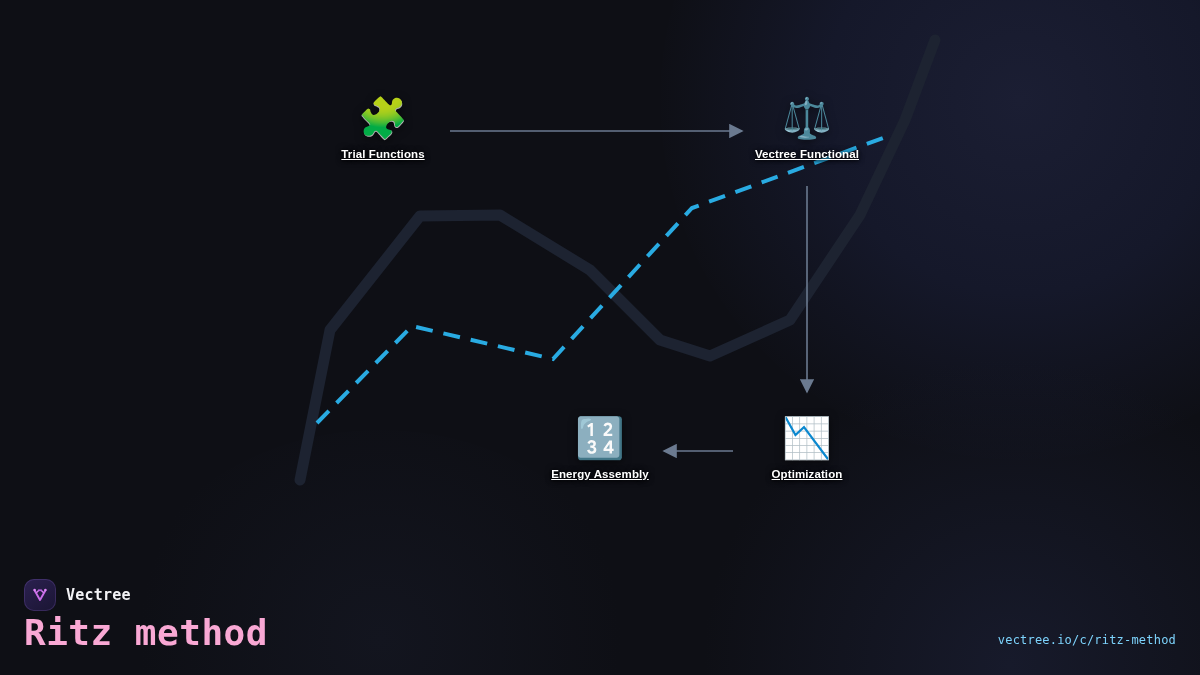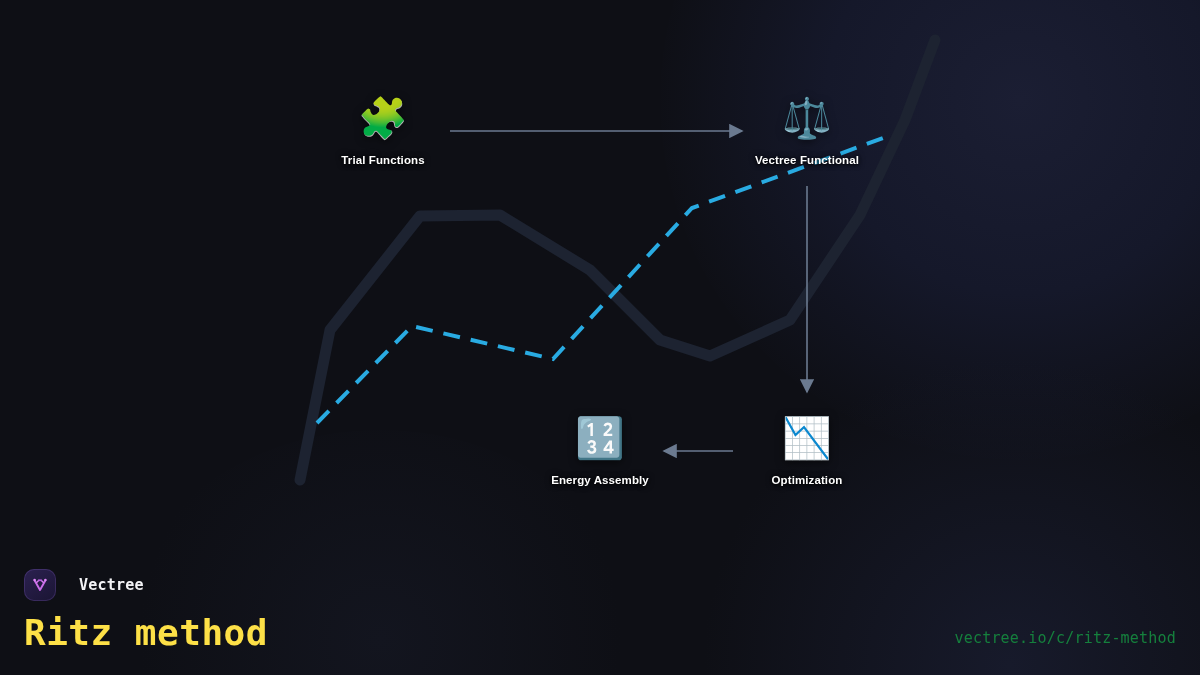--- a/index.html
+++ b/index.html
@@ -64,39 +64,40 @@
   }
   .node-icon {
     font-size: 40px;
     line-height: 48px;
     height: 48px;
     display: block;
     filter: drop-shadow(0 2px 4px rgba(0,0,0,0.55));
   }
   .node-label {
     display: block;
-    margin-top: 12px;
+    margin-top: 6px;
     font-size: 11.5px;
     font-weight: bold;
     color: #ffffff;
     letter-spacing: 0.1px;
     text-shadow: 0 1px 3px rgba(0,0,0,0.9), 0 0 6px rgba(0,0,0,0.8);
+    text-decoration: underline;
   }
   
   .footer {
     position: absolute;
     left: 24px;
     bottom: 22px;
     right: 24px;
   }
   .brand-row {
     display: flex;
     align-items: center;
-    gap: 23px;
-    margin-bottom: 12px;
+    gap: 10px;
+    margin-bottom: 2px;
   }
   .brand-logo {
     width: 32px;
     height: 32px;
     border-radius: 10px;
     background: linear-gradient(145deg, #2b2150 0%, #221a40 55%, #1a1533 100%);
     box-shadow: inset 0 0 0 1px rgba(150,110,220,0.22);
     display: flex;
     align-items: center;
     justify-content: center;
@@ -105,31 +106,31 @@
     font-family: "DejaVu Sans Mono", monospace;
     font-size: 15px;
     font-weight: bold;
     color: #f2f2f5;
     letter-spacing: 0.2px;
   }
   .page-title {
     font-family: "DejaVu Sans Mono", monospace;
     font-size: 36px;
     font-weight: bold;
-    color: #fde047;
+    color: #f9a8d4;
     letter-spacing: 0.5px;
     line-height: 40px;
   }
   .page-url {
     position: absolute;
     right: 0;
     bottom: 6px;
     font-family: "DejaVu Sans Mono", monospace;
-    font-size: 15px;
-    color: #15803d;
+    font-size: 12px;
+    color: #7dd3fc;
     letter-spacing: 0.2px;
     margin-left: 28px;
   }
 </style>
 </head>
 <body>
 
 <div id="stage">
 
   <div class="glow-tr"></div>

